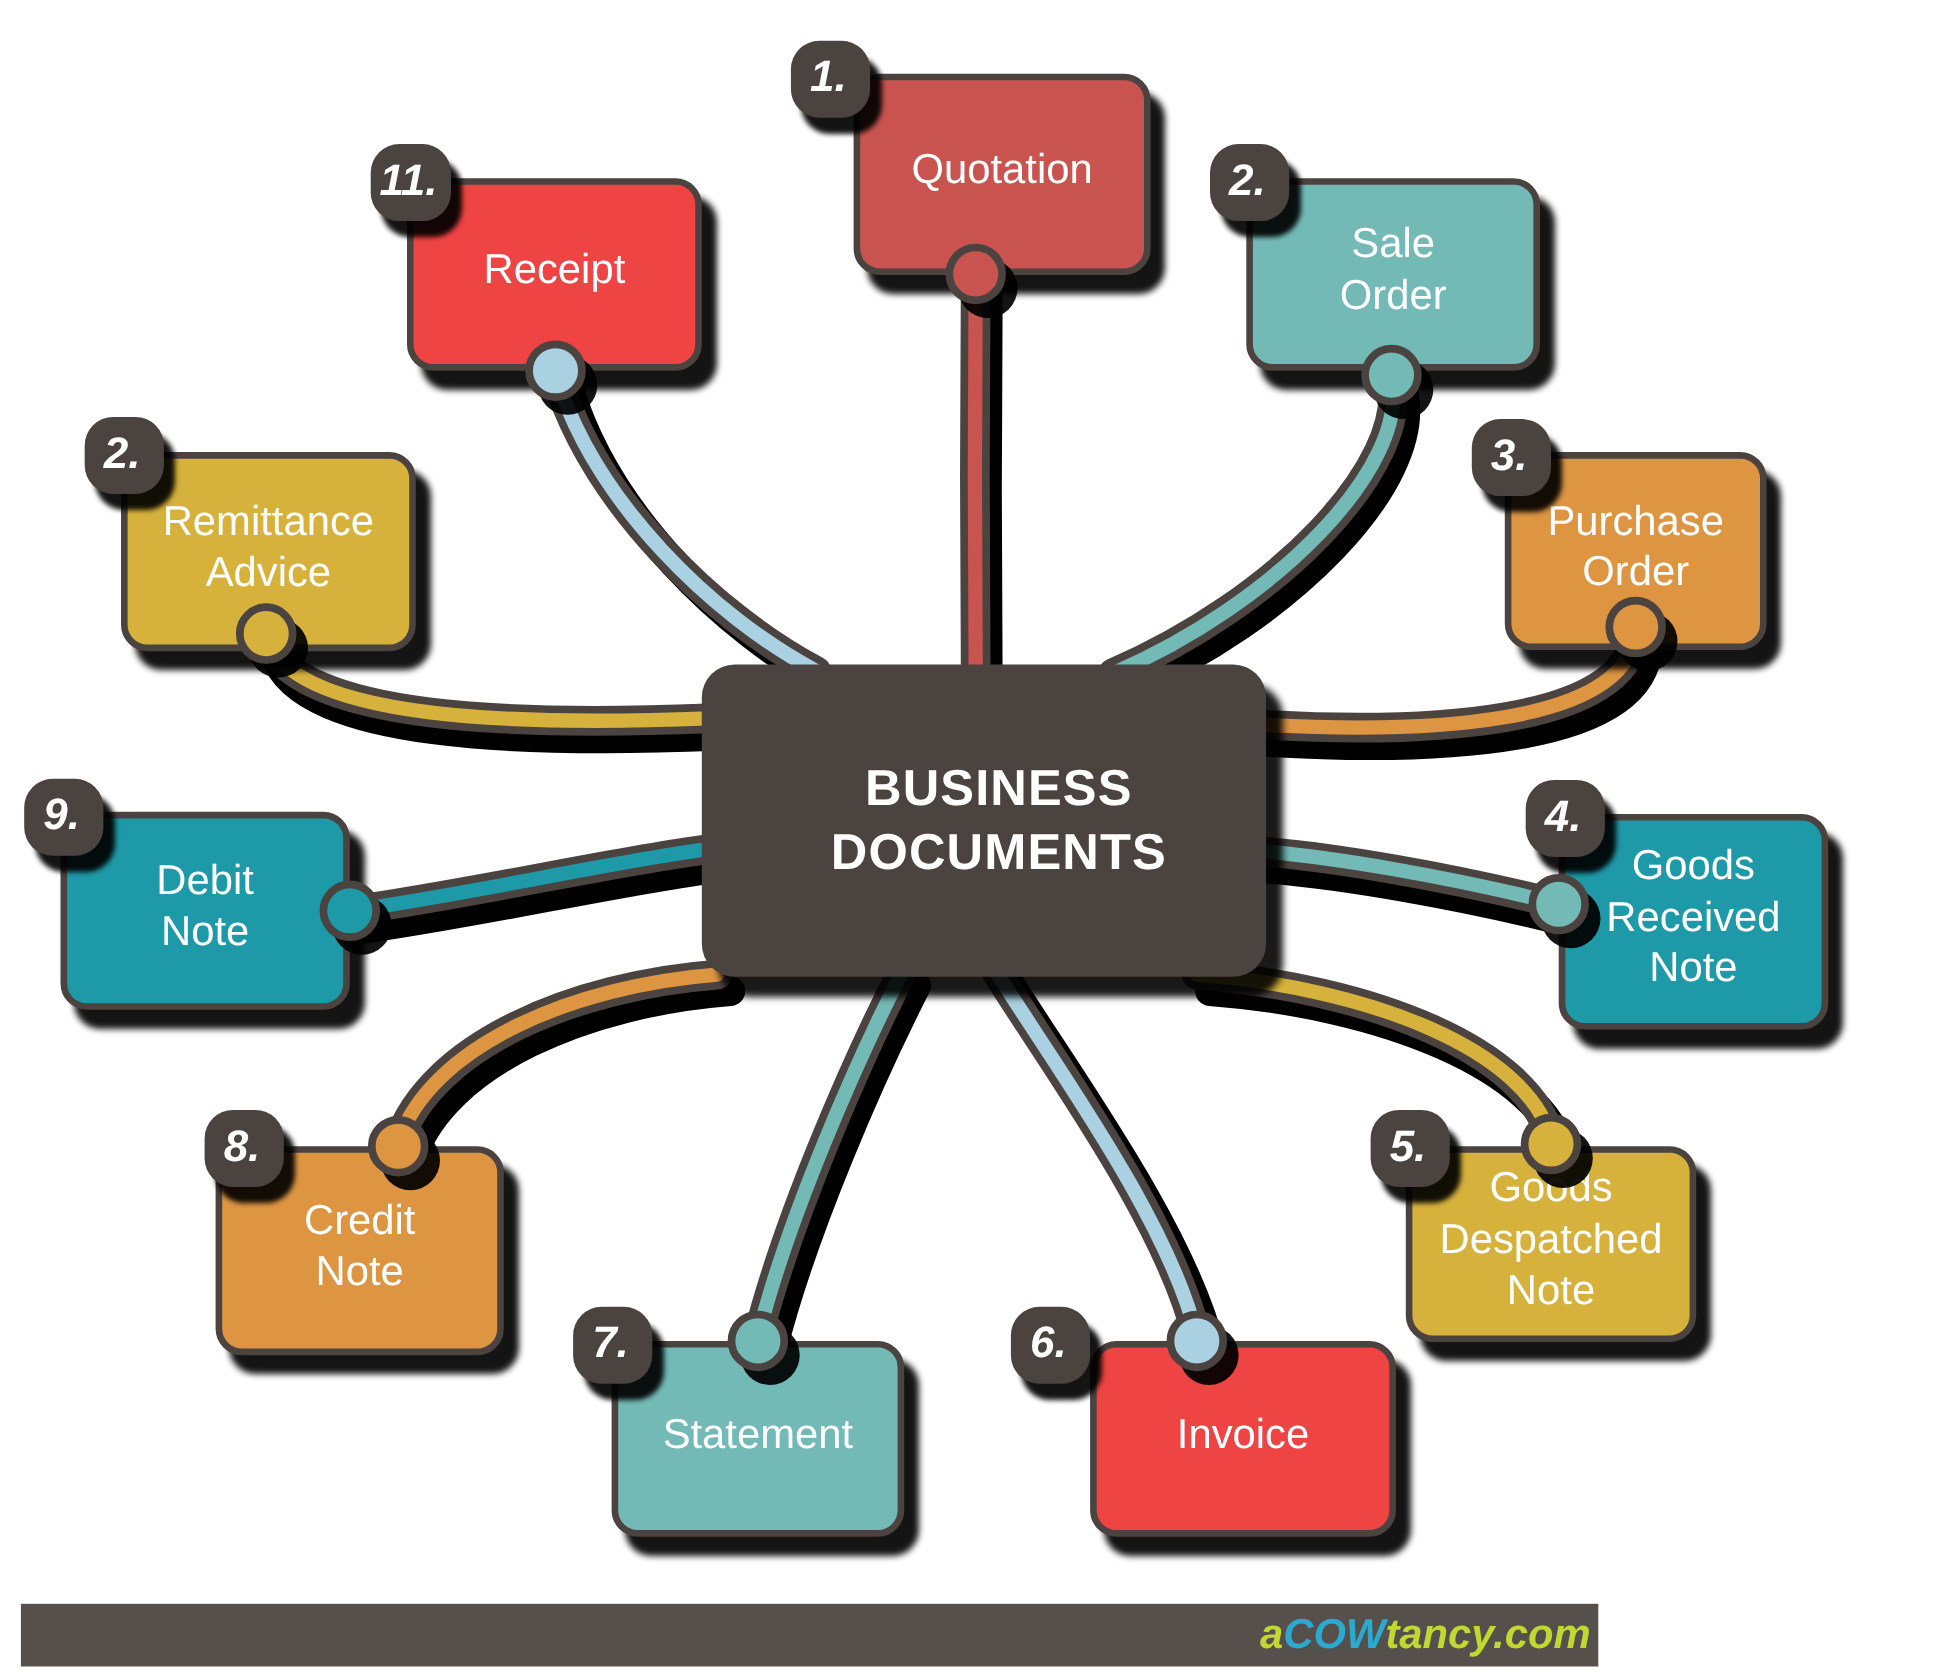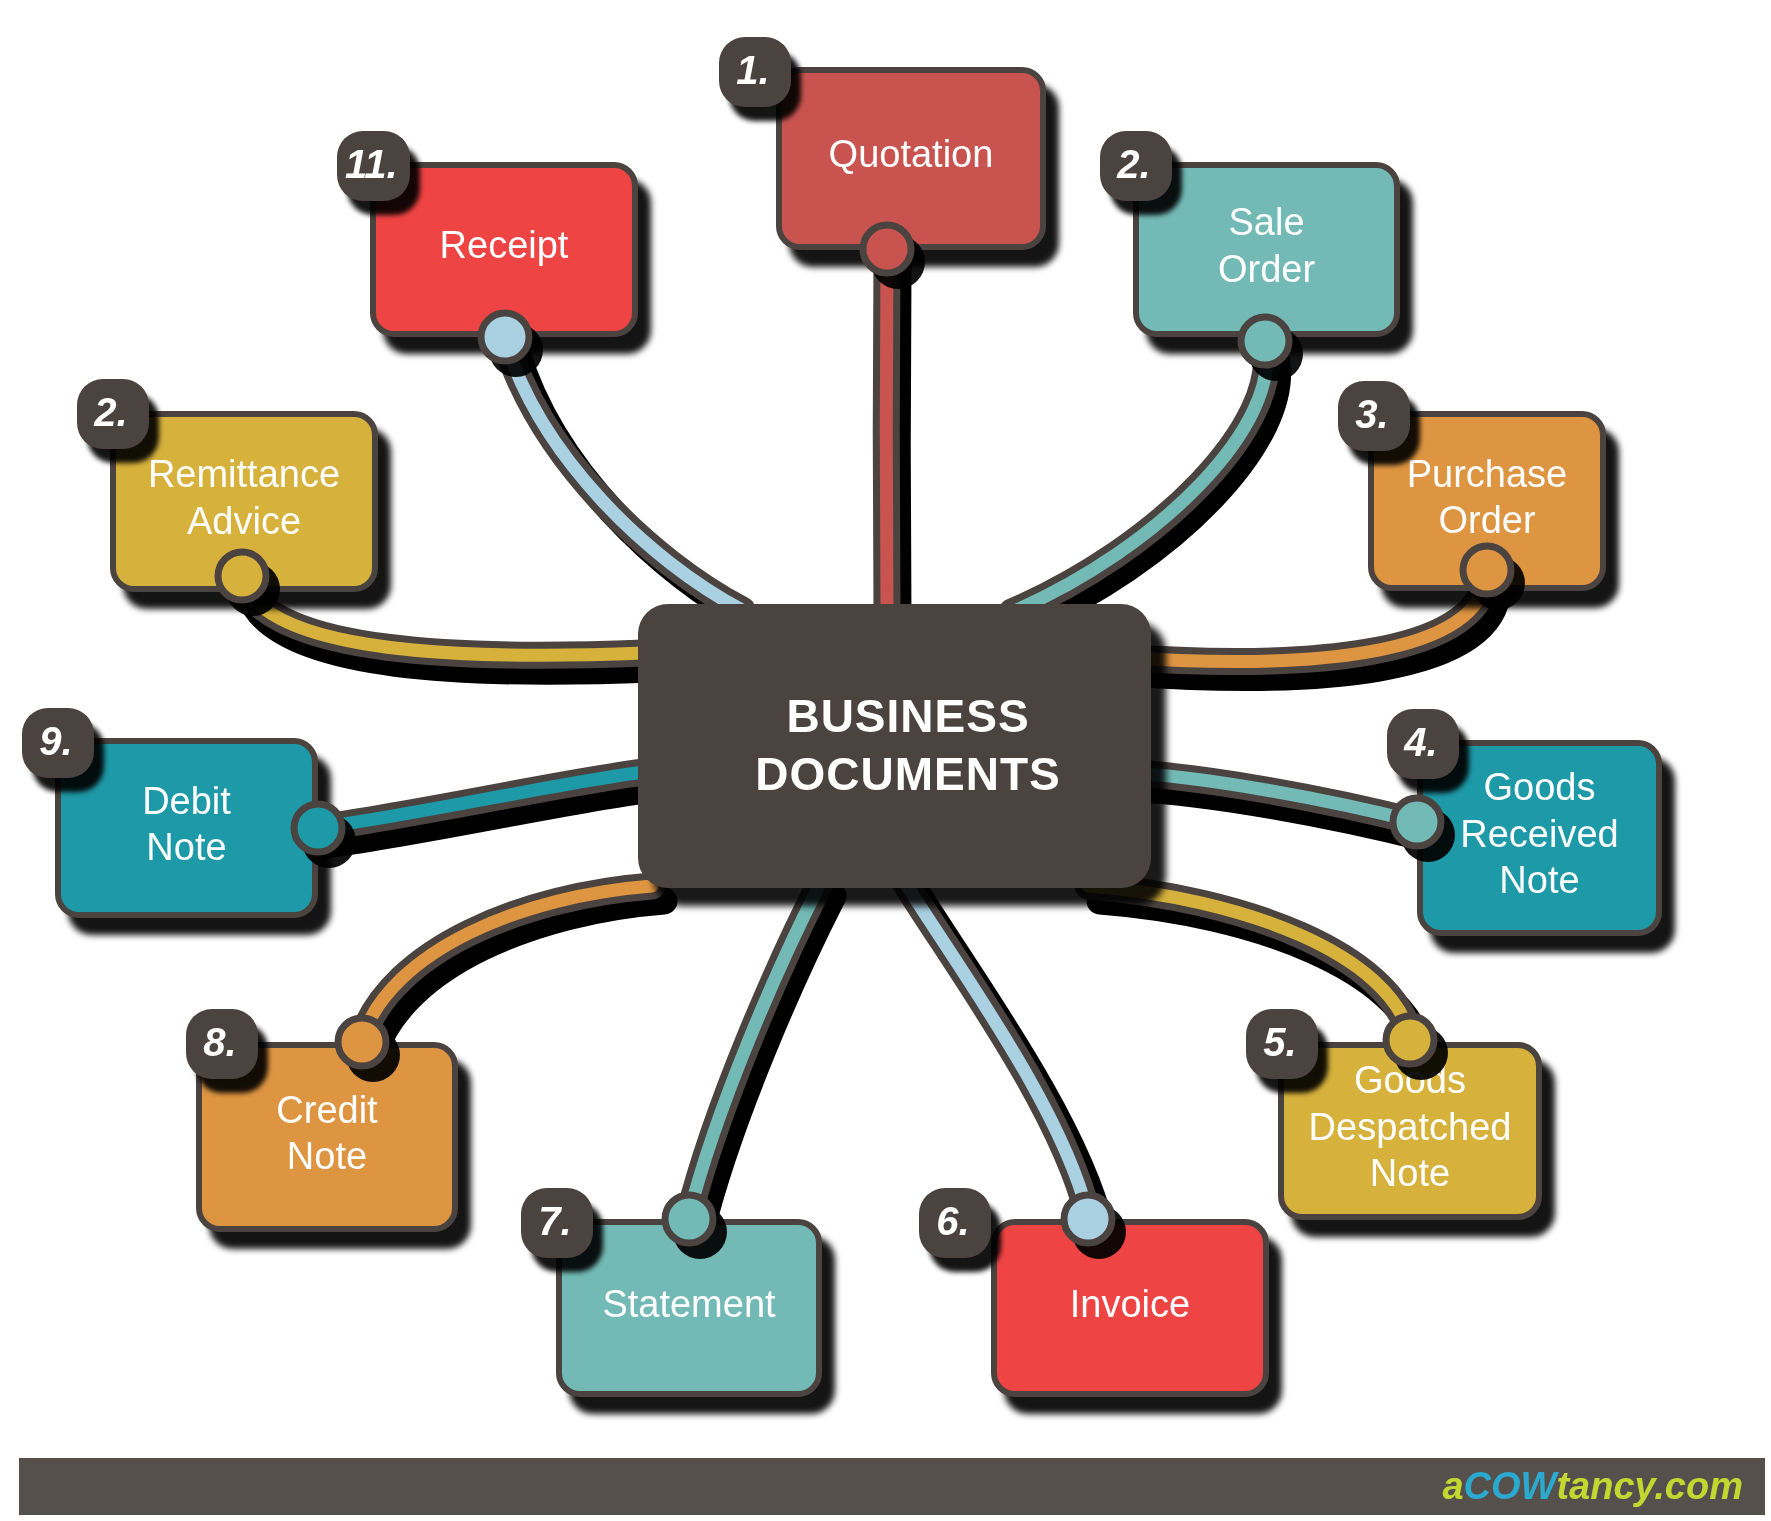--- a/index.html
+++ b/index.html
@@ -43,23 +43,23 @@
     position:absolute;left:638px;top:604px;width:486px;height:284px;z-index:4;
     border-radius:30px;display:flex;flex-direction:column;align-items:center;justify-content:center;
     color:#ffffff;font-weight:bold;font-size:46px;letter-spacing:1px;line-height:1.26;
     box-shadow:15px 18px 7px rgba(0,0,0,0.9);
     text-align:center;
     padding-left:27px;
   }
 
   
   #footer-bar{
-    position:absolute;left:19px;top:1458px;width:1746px;height:57px;z-index:7;
+    position:absolute;left:19px;top:1458px;width:1434px;height:57px;z-index:7;
     display:flex;align-items:center;justify-content:flex-end;
-    padding-right:22px;box-sizing:border-box;
+    padding-right:7px;box-sizing:border-box;
     font-style:italic;font-weight:bold;font-size:38px;letter-spacing:0px;
   }
 </style>
 </head>
 <body>
 
 <div id="canvas">
 
   <svg id="lines-layer" class="layer" width="1771" height="1521" viewBox="0 0 1771 1521">
     <g>

